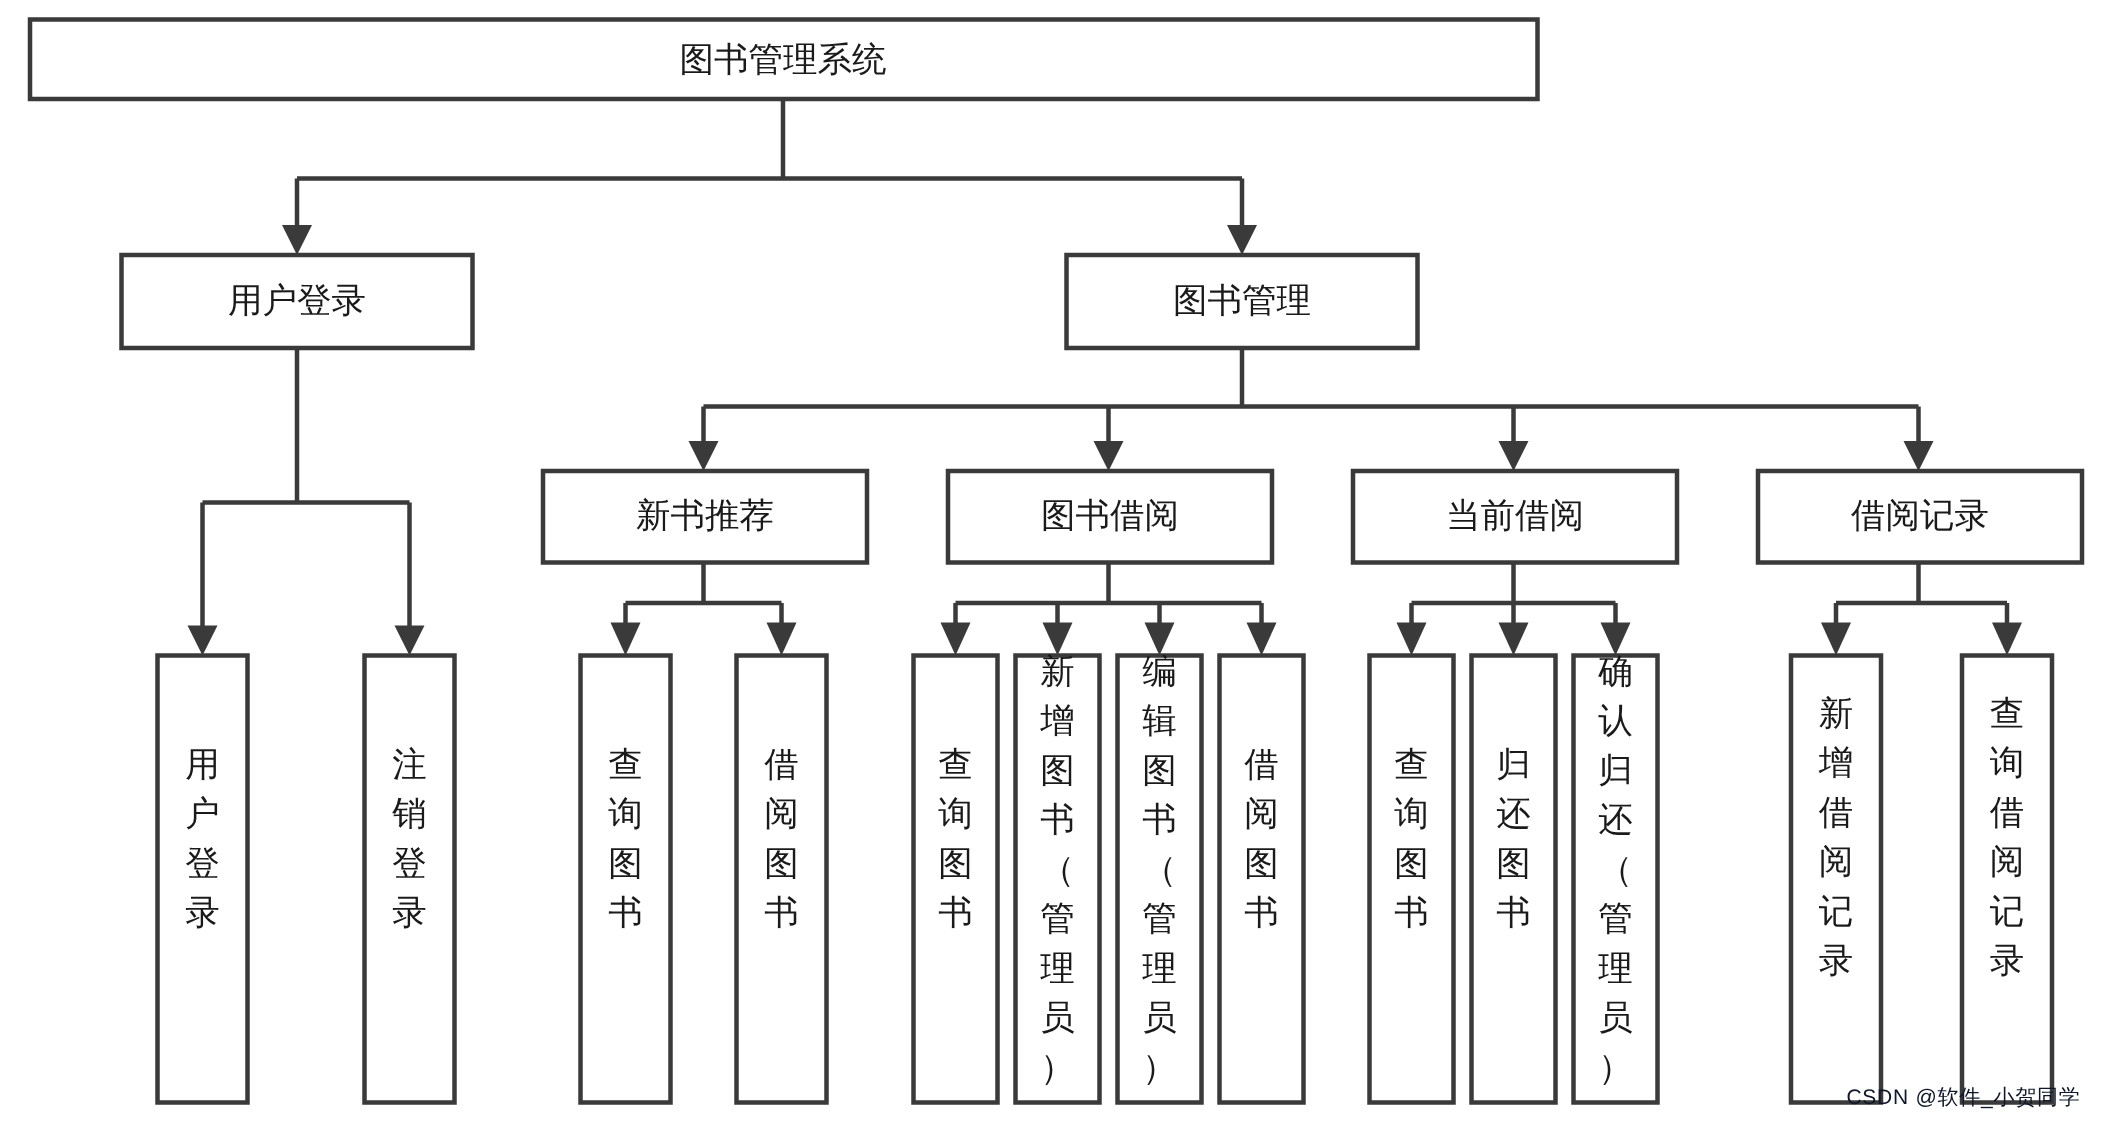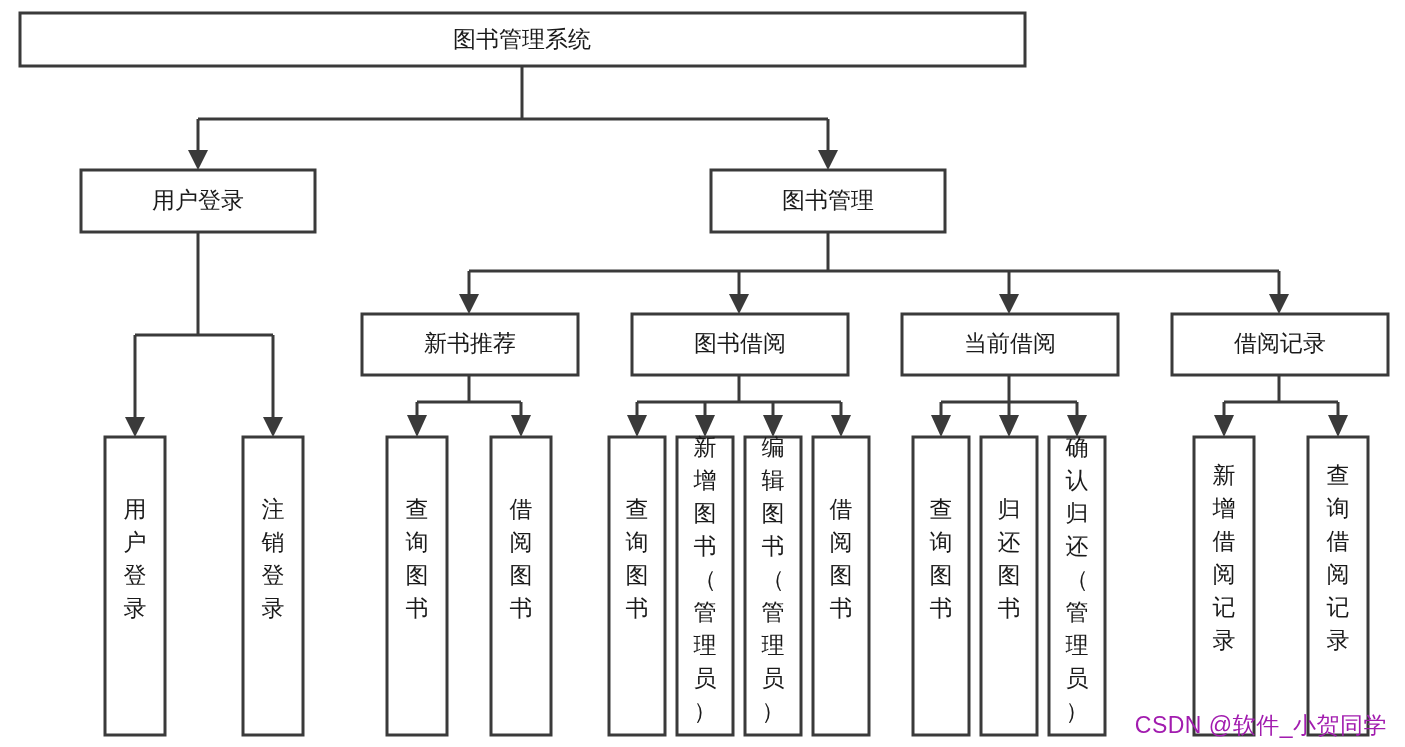--- a/index.html
+++ b/index.html
@@ -48,22 +48,22 @@
     font-family: "Liberation Sans", "DejaVu Sans", sans-serif;
     font-size: 23px;
     fill: #1a1a1a;
     text-anchor: middle;
   }
   .watermark {
     position: absolute;
     right: 18px;
     bottom: 6px;
     font-family: "Liberation Sans", "DejaVu Sans", sans-serif;
-    font-size: 23px;
-    color: #a21caf;
+    font-size: 14px;
+    color: #0f172a;
     letter-spacing: 0.5px;
     white-space: nowrap;
     pointer-events: none;
     user-select: none;
   }
 </style>
 </head>
 <body>
 
 <svg id="canvas" viewBox="0 0 1405 747" xmlns="http://www.w3.org/2000/svg">

